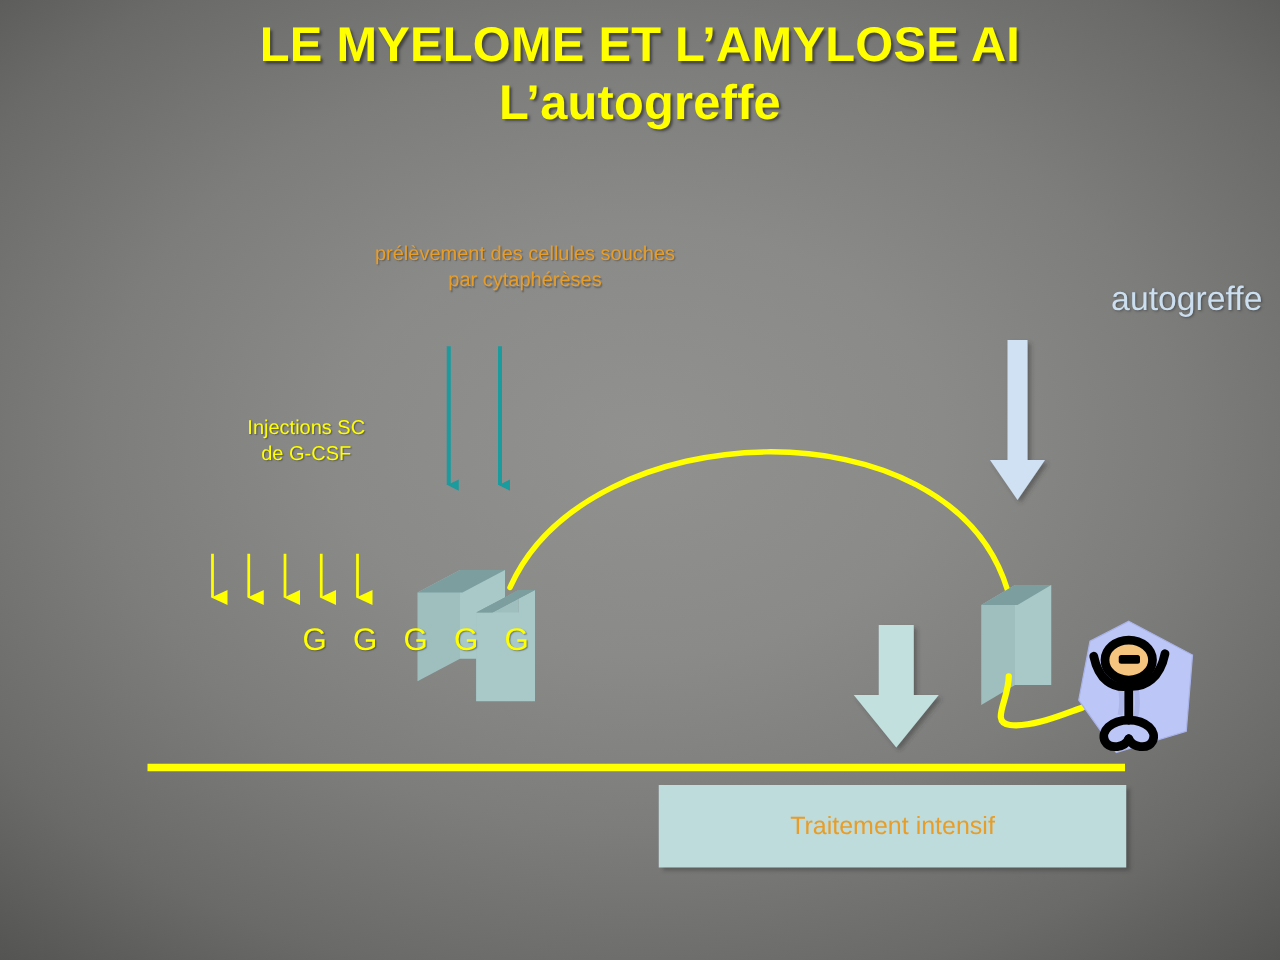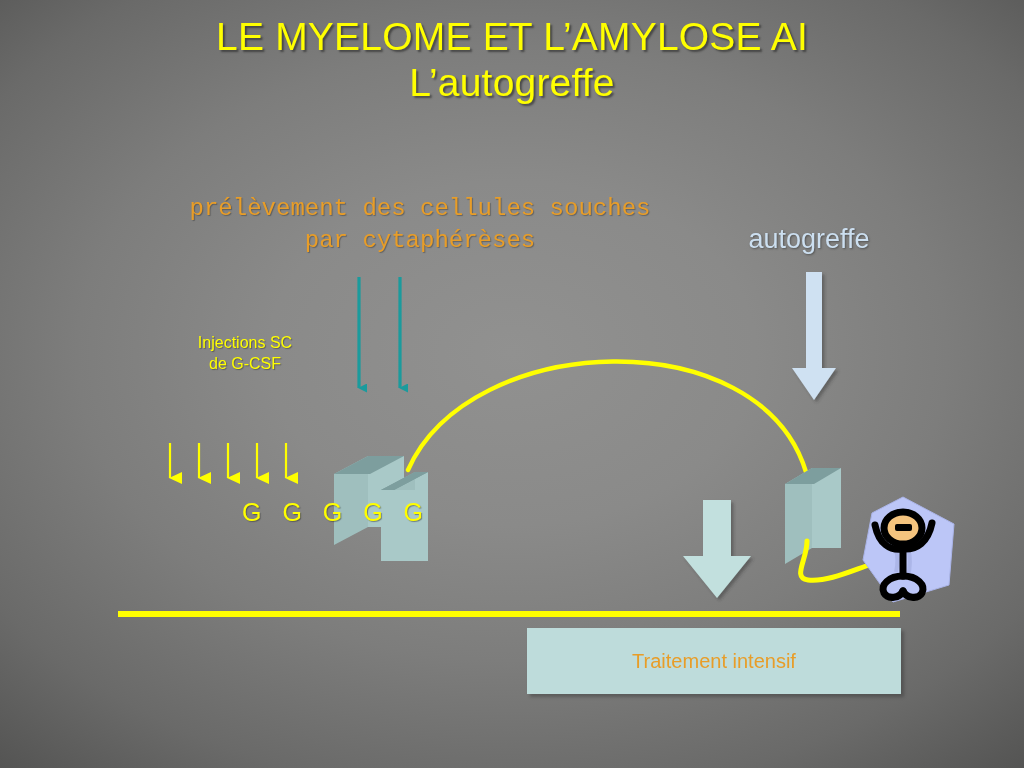--- a/index.html
+++ b/index.html
@@ -14,39 +14,39 @@
       radial-gradient(ellipse 85% 80% at 50% 46%, #919190 0%, #8a8a89 28%, #7d7d7c 50%, #6a6a69 72%, #565655 88%, #474746 100%);
     overflow:hidden;
   }
 
   
   #title-block{
     position:absolute;left:0;top:14px;width:1024px;text-align:center;
     pointer-events:none;
   }
   .title-line{
-    font-size:39px;font-weight:normal;color:#ffff00;line-height:1.18;
+    font-size:39px;font-weight:bold;color:#ffff00;line-height:1.18;
     letter-spacing:0.2px;
     text-shadow:2px 2px 2px rgba(30,30,30,0.55);
   }
 
   
   .lbl{position:absolute;text-align:center;line-height:1.33;}
   .lbl div{white-space:nowrap;}
 
   #prelevement-label{
     left:120px;top:193px;width:600px;
-    font-size:24px;color:#e89d28;
+    font-size:16px;color:#e89d28;
     text-shadow:1px 1px 1px rgba(40,40,40,.4);
-    font-family:Liberation Mono, monospace;
   }
   #autogreffe-label{
-    left:644px;top:222px;width:330px;
+    left:680px;top:222px;width:330px;
     font-size:27px;color:#ccdff0;
     text-shadow:1px 1px 2px rgba(40,40,40,.5);
+    text-align:right;
   }
   #injections-label{
     left:60px;top:332px;width:370px;
     font-size:16px;color:#ffff00;
     text-shadow:1px 1px 1px rgba(40,40,40,.45);
   }
   #g-letters-label{
     left:60px;top:496px;width:370px;
     font-size:25px;color:#ffff00;letter-spacing:7px;
     text-shadow:1px 1px 1px rgba(40,40,40,.45);

